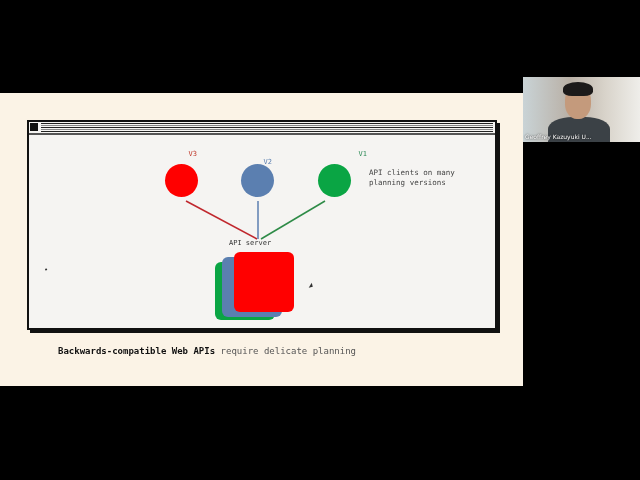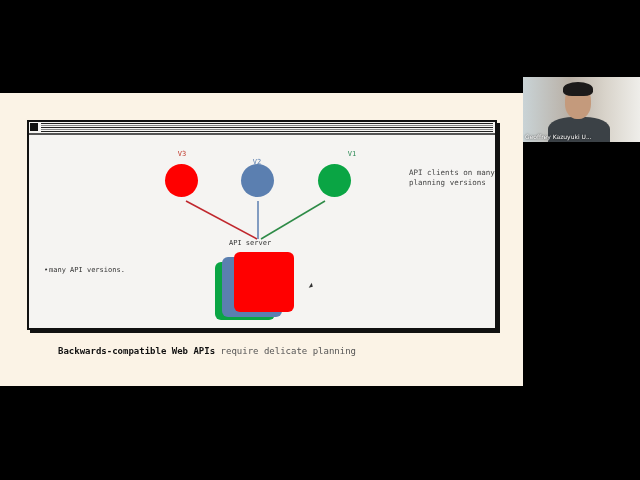--- a/index.html
+++ b/index.html
@@ -6,23 +6,23 @@
   body { width:640px; height:480px; background:#000; position:relative; overflow:hidden;
          font-family:"DejaVu Sans Mono","Liberation Mono",monospace; }
   .slide { position:absolute; left:0; top:93px; width:523px; height:293px; background:#fbf3e6; }
   .window { position:absolute; left:27px; top:27px; width:466px; height:206px;
             background:#f5f4f2; border:2px solid #111; box-shadow:3px 3px 0 #111; }
   .titlebar { position:absolute; left:0; top:0; right:0; height:11px; background:#f5f4f2;
               border-bottom:2px solid #555; }
   .titlebar .stripes { position:absolute; left:12px; right:2px; top:1px; height:9px;
       background:repeating-linear-gradient(#222 0 1px,#f5f4f2 1px 2px,#888 2px 3px,#f5f4f2 3px 4px); }
   .titlebar .closebox { position:absolute; left:1px; top:1px; width:8px; height:8px; background:#111; }
-  .ver-label { position:absolute; font-size:7px; width:30px; text-align:center; }
+  .ver-label { position:absolute; font-size:7px; width:30px; text-align:right; }
   .circle { position:absolute; width:33px; height:33px; border-radius:50%; }
-  .clients-note { position:absolute; left:340px; top:46px; font-size:7.5px; color:#444; line-height:10px; width:120px;margin-left:40px; }
+  .clients-note { position:absolute; left:340px; top:46px; font-size:7.5px; color:#444; line-height:10px; width:120px; }
   .server-label { position:absolute; left:200px; top:117px; font-size:7px; color:#333; width:60px; text-align:left; }
   .sq { position:absolute; border-radius:6px; }
   .bullet { position:absolute; left:20px; top:143px; font-size:7px; color:#333; line-height:10px; width:150px; }
   .bullet .dot { position:absolute; left:-5px; top:0; }
   .caption { position:absolute; left:0; width:414px; top:253px; text-align:center; font-size:9px; color:#555; }
   .caption b { color:#111; }
   .cursor { position:absolute; left:281px; top:161px; width:0; height:0;
             border-left:3px solid #333; border-top:3px solid transparent; border-bottom:3px solid transparent; transform:rotate(30deg); }
   .cam { position:absolute; left:523px; top:77px; width:117px; height:65px;
          background:linear-gradient(90deg,#c9d3d6 0%,#b9b0a6 40%,#d8d3ca 70%,#efeeea 100%); overflow:hidden; }
@@ -64,21 +64,20 @@
     <div class="server-label">API server</div>
 
     <div class="sq" style="left:186px;top:140px;width:60px;height:58px;background:#0aa544"></div>
     <div class="sq" style="left:193px;top:135px;width:60px;height:60px;background:#5b7fb0"></div>
     <div class="sq" style="left:205px;top:130px;width:60px;height:60px;background:#ff0000"></div>
 
     <div class="cursor"></div>
 
     <div class="bullet">
       <span class="dot">•</span>
-      <div>many API versions.</div>
     </div>
   </div>
 
   <div class="caption">
     <b>Backwards-compatible Web APIs</b><span> require delicate planning</span>
   </div>
 </div>
 
 <div class="cam">
   <div class="body"></div>

